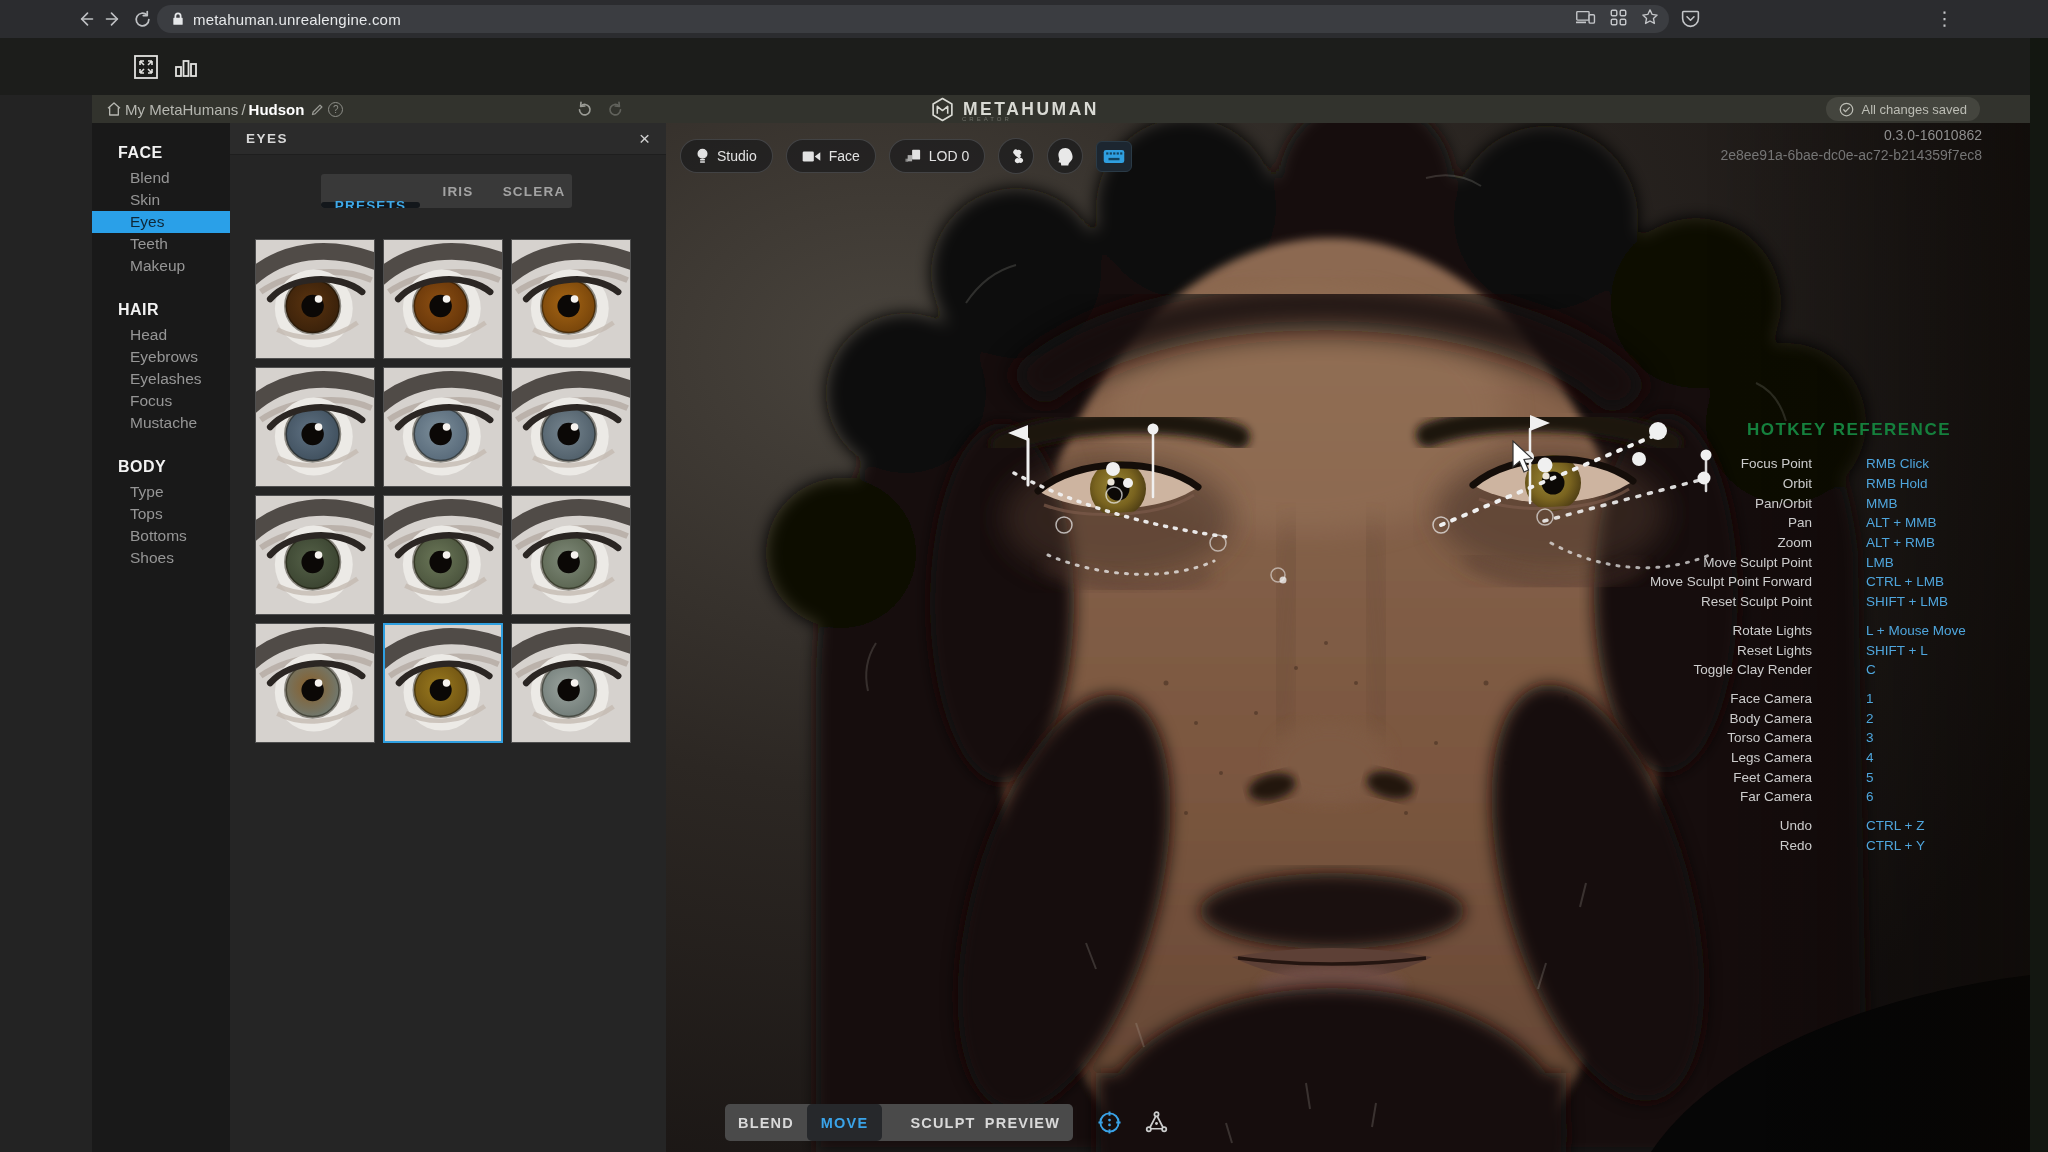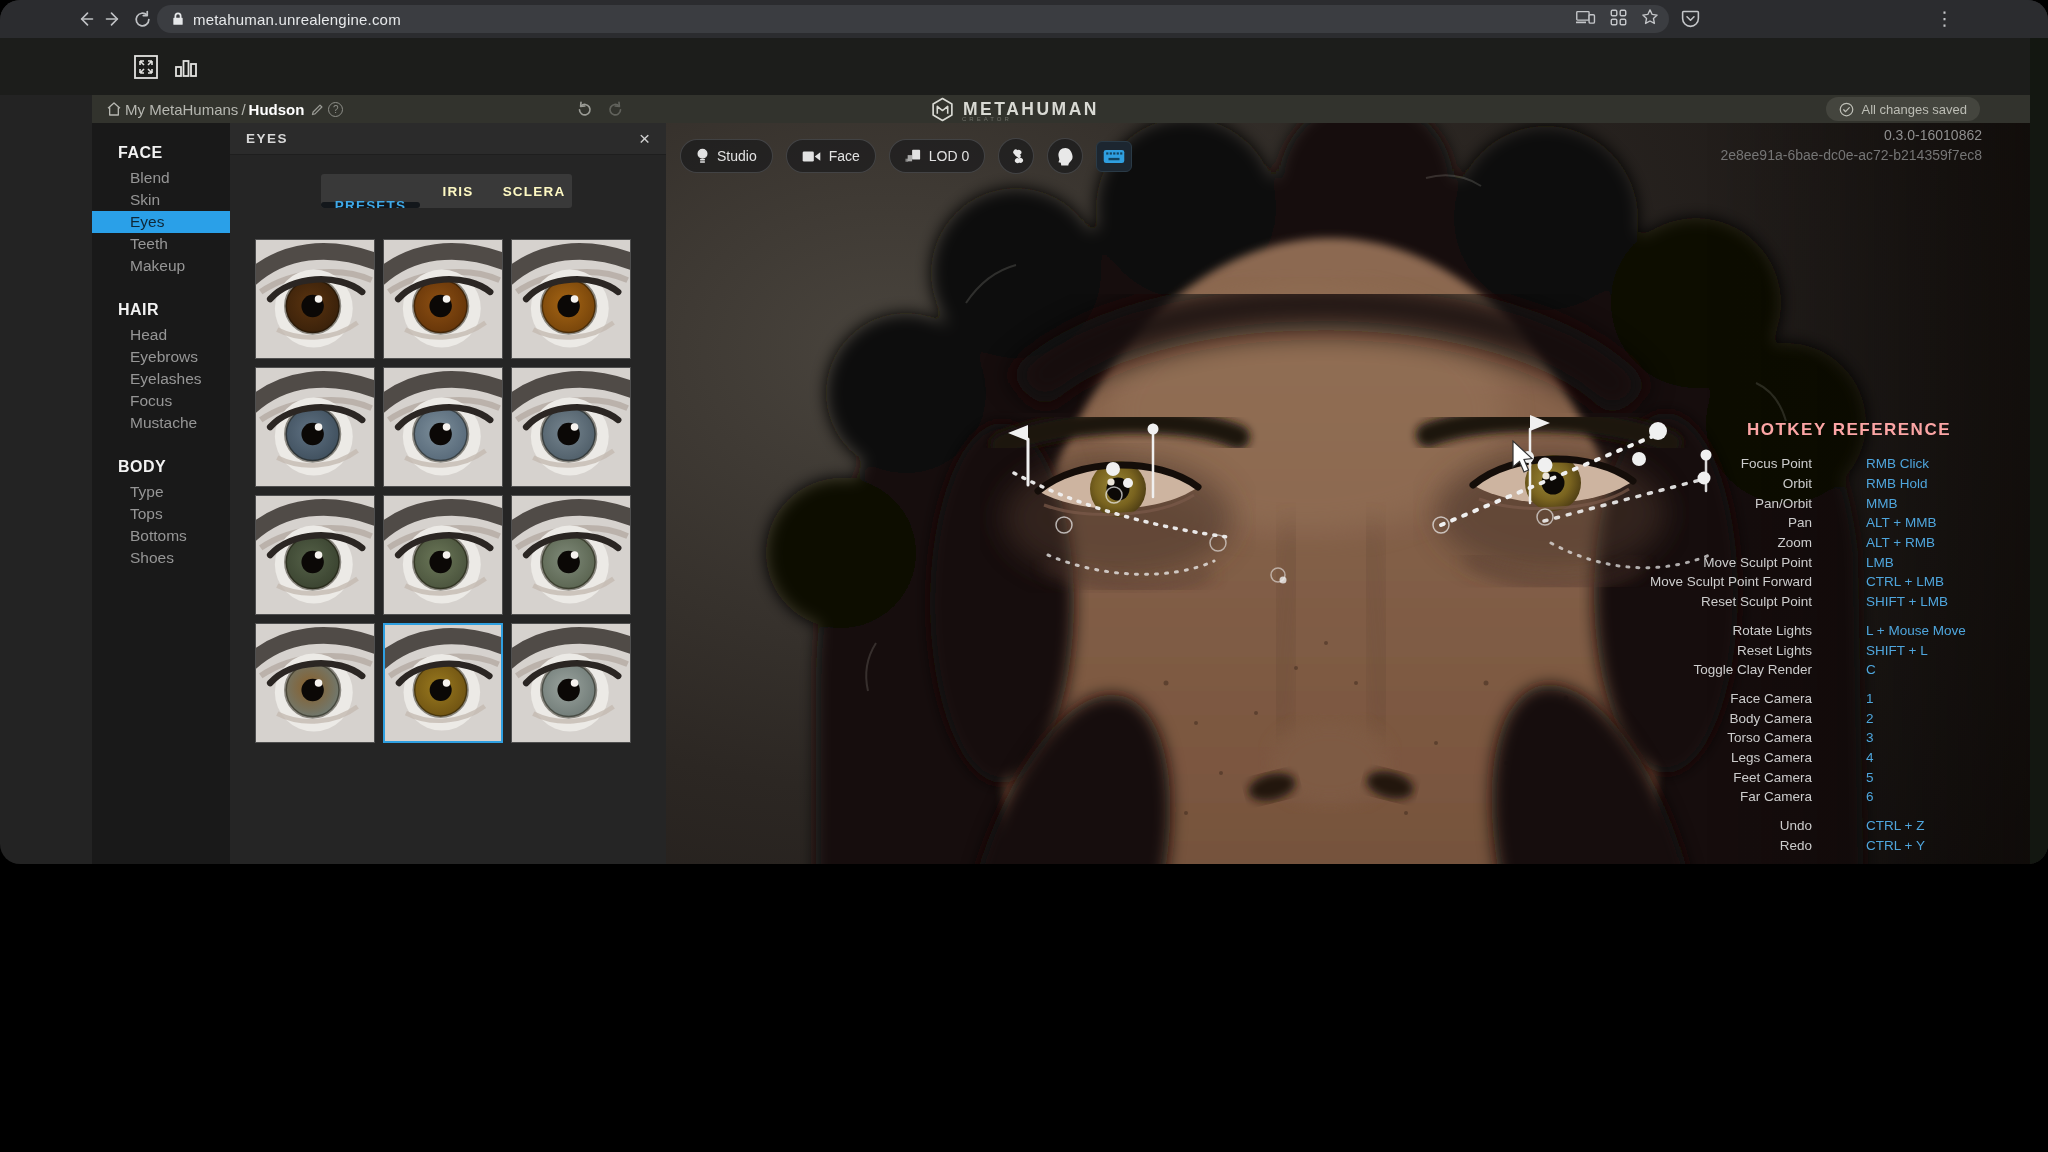--- a/index.html
+++ b/index.html
@@ -1,17 +1,17 @@
 <!DOCTYPE html>
 <html><head>
 <meta charset="utf-8">
 <style>
   html,body{margin:0;padding:0;background:#000;}
   *{box-sizing:border-box;font-family:"Liberation Sans",sans-serif;}
-  #screen{position:relative;width:2048px;height:864px;overflow:hidden;background:#232323;border-radius:20px;}
+  #screen{position:relative;width:2048px;height:1152px;overflow:hidden;background:#232323;}
 
   
   .browser-bar{position:absolute;top:0;left:0;width:2048px;height:38px;background:#2b2c2f;}
   .nav-ic{position:absolute;top:7px;width:24px;height:24px;color:#bfc1c4;display:flex;align-items:center;justify-content:center;}
   .url-pill{position:absolute;left:157px;top:5px;width:1512px;height:28px;background:#3b3d41;border-radius:14px;display:flex;align-items:center;color:#e6e8ea;}
   .url-text{font-size:15px;margin-left:8px;letter-spacing:.2px;}
   .pill-right{position:absolute;right:10px;top:0;height:28px;display:flex;align-items:center;gap:14px;color:#c4c6c9;}
   .kebab{position:absolute;right:94px;top:6px;color:#c4c6c9;font-size:19px;letter-spacing:0;line-height:26px;}
   .pocket{position:absolute;left:1680px;top:8px;color:#c4c6c9;}
 
@@ -37,42 +37,42 @@
   .side-sec h3{margin:0 0 5px 26px;color:#f2f2f2;font-size:16px;letter-spacing:.5px;}
   .side-item{padding-left:38px;height:22px;line-height:22px;color:#969696;font-size:15.5px;cursor:default;}
   .side-item.active{background:#2aa0e8;color:#0e2838;}
 
   
   .panel{position:absolute;top:123px;left:230px;width:436px;height:1029px;background:#252525;}
   .panel-header{height:32px;background:#2b2b2b;border-bottom:1px solid #1e1e1e;display:flex;align-items:center;justify-content:space-between;padding:0 16px;}
   .panel-title{color:#d8d8d8;font-size:13.5px;font-weight:bold;letter-spacing:1.5px;}
   .panel-close{color:#cfcfcf;font-size:19px;line-height:19px;cursor:default;}
   .tabs{position:absolute;left:91px;top:51px;height:34px;display:flex;background:#393939;border-radius:3px;overflow:hidden;}
-  .tab{display:flex;align-items:center;justify-content:center;font-size:13.5px;font-weight:bold;letter-spacing:1.2px;color:#fef9c3;}
+  .tab{display:flex;align-items:center;justify-content:center;font-size:13.5px;font-weight:bold;letter-spacing:1.2px;color:#a3a3a3;}
   .tab.presets{width:99px;}
   .tab.small{width:76px;}
   .tab.active{background:#13171b;color:#3fa9e8;border-radius:3px;margin-top:28px;}
   .grid{position:absolute;left:25px;top:116px;display:grid;grid-template-columns:repeat(3,120px);grid-auto-rows:120px;gap:8px;}
   .preset-tile{border:1px solid #4f4f4f;background:#cfccc8;}
   .preset-tile svg{display:block;width:100%;height:100%;}
   .preset-tile.selected{border:2px solid #2f9fe0;}
 
   
   .viewport{position:absolute;top:123px;left:666px;width:1364px;height:1029px;background:#16120f;overflow:hidden;}
   .viewport svg.scene,.viewport svg.gizmos{position:absolute;left:0;top:0;}
   .build-info{position:absolute;right:48px;top:4px;text-align:right;z-index:5;}
   .build-info .ver{color:#8f8f8f;font-size:14px;}
   .build-info .sid{color:#757575;font-size:14px;margin-top:4px;}
   .vp-buttons{position:absolute;left:14px;top:15px;display:flex;align-items:center;gap:13px;z-index:5;}
   .vp-pill{height:34px;border-radius:17px;background:rgba(17,19,21,.55);border:1px solid rgba(125,130,135,.35);display:flex;align-items:center;gap:8px;padding:0 15px;color:#e2e2e2;font-size:14px;text-align:right;}
   .vp-circle{width:36px;height:36px;border-radius:50%;background:rgba(17,19,21,.55);border:1px solid rgba(125,130,135,.35);display:flex;align-items:center;justify-content:center;color:#e2e2e2;}
   .vp-key{width:36px;height:31px;border-radius:6px;background:#1c2630;border:1px solid #2a3a46;display:flex;align-items:center;justify-content:center;}
 
   .hotkeys{position:absolute;right:45px;top:297px;width:430px;z-index:4;}
-  .hk-title{color:#fca5a5;font-size:17px;font-weight:bold;letter-spacing:1.5px;text-align:right;padding-right:34px;margin-bottom:14px;}
+  .hk-title{color:#15803d;font-size:17px;font-weight:bold;letter-spacing:1.5px;text-align:right;padding-right:34px;margin-bottom:14px;}
   .hk-group{margin-bottom:9px;}
   .hk-row{display:flex;height:19.7px;align-items:center;gap:44px;}
   .hk-label{flex:1;text-align:right;color:#cccccc;font-size:13.5px;}
   .hk-value{width:119px;margin-left:10px;color:#4fa6dd;font-size:13.5px;}
 
   .mode-bar{position:absolute;left:59px;top:981px;height:37px;display:flex;align-items:center;z-index:6;}
   .mode-pill{height:37px;background:#4a4a4a;border-radius:5px;display:flex;align-items:stretch;overflow:hidden;}
   .mode{display:flex;align-items:center;justify-content:center;color:#d9d9d9;font-size:14.5px;font-weight:bold;letter-spacing:1.2px;}
   .mode.w1{width:82px;}.mode.w2{width:75px;}.mode.w3{width:90px;padding-left:32px;}.mode.w4{width:101px;}
   .mode.active{background:#26282b;color:#3aa3e8;border-radius:5px;}

